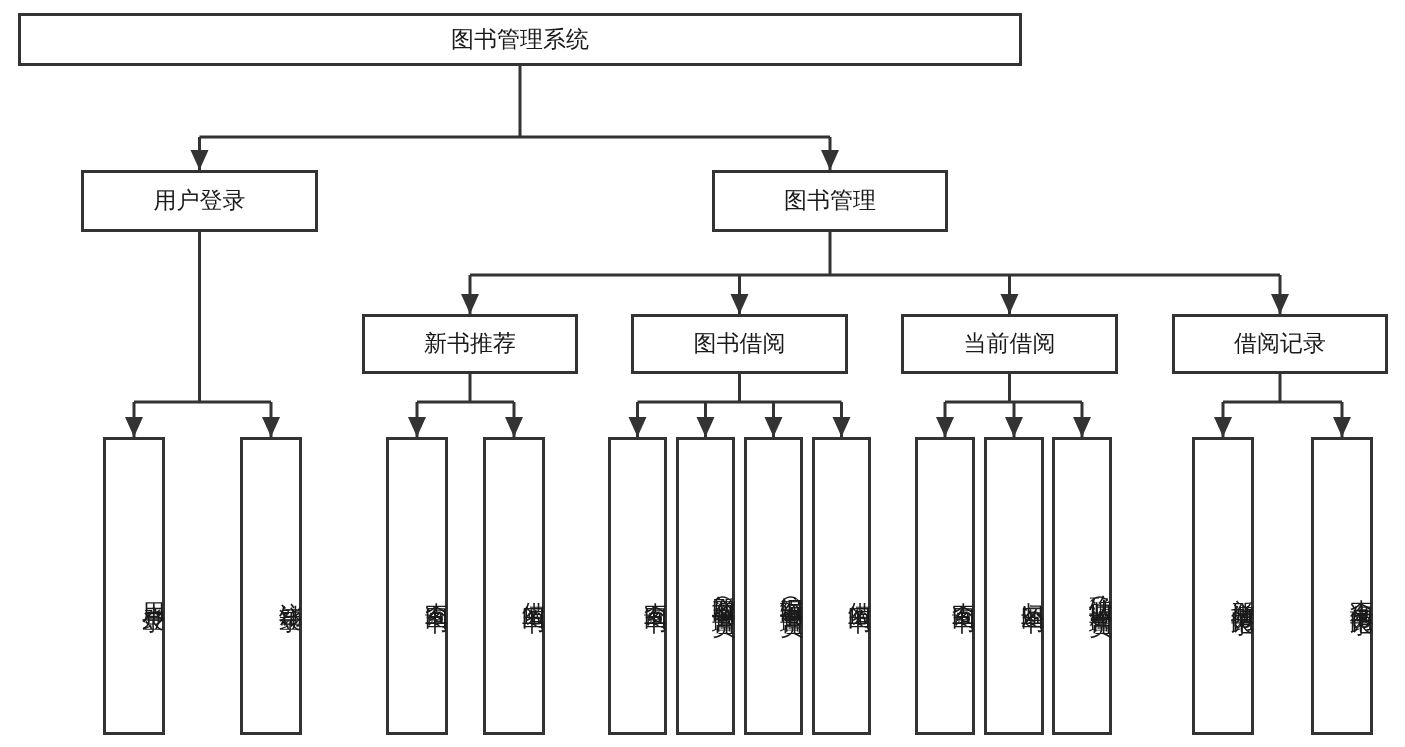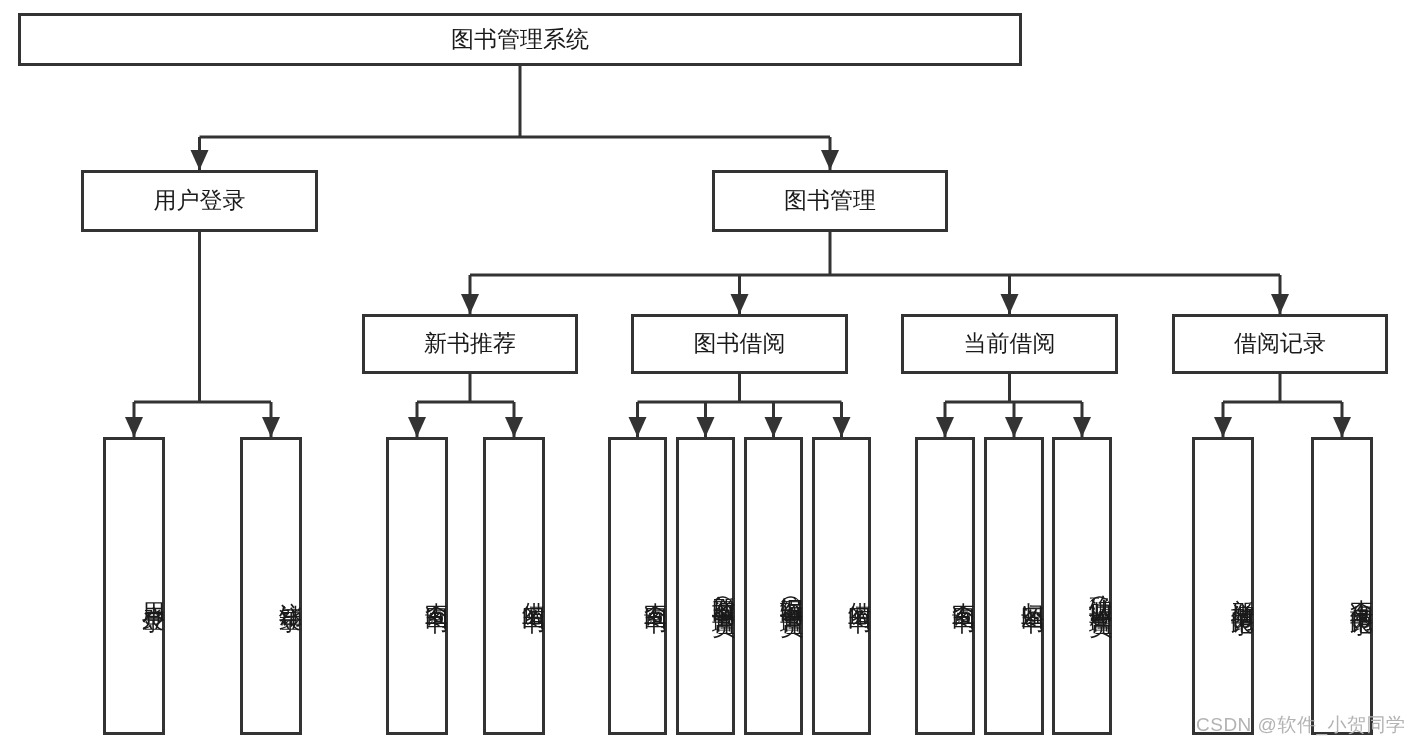--- a/index.html
+++ b/index.html
@@ -169,14 +169,13 @@
       <div class="node-label-v" style="left: 984px; top: 451px; width: 60px; height: 278px;">归还图书</div>
       <div class="leaf-hit" style="left: 984px; top: 437px; width: 60px; height: 298px;"></div>
       <div class="node-label-v" style="left: 1052px; top: 451px; width: 60px; height: 278px;">确认归还（管理员）</div>
       <div class="leaf-hit" style="left: 1052px; top: 437px; width: 60px; height: 298px;"></div>
       <div class="node-label-v" style="left: 1192px; top: 451px; width: 62px; height: 278px;">新增借阅记录</div>
       <div class="leaf-hit" style="left: 1192px; top: 437px; width: 62px; height: 298px;"></div>
       <div class="node-label-v" style="left: 1311px; top: 451px; width: 62px; height: 278px;">查询借阅记录</div>
       <div class="leaf-hit" style="left: 1311px; top: 437px; width: 62px; height: 298px;"></div>
     </div>
 
-  <div class="watermark" style="left: 1196px; top: 712px;">CSDN @软件_小贺同学</div>
 </div>
 
 </body></html>

